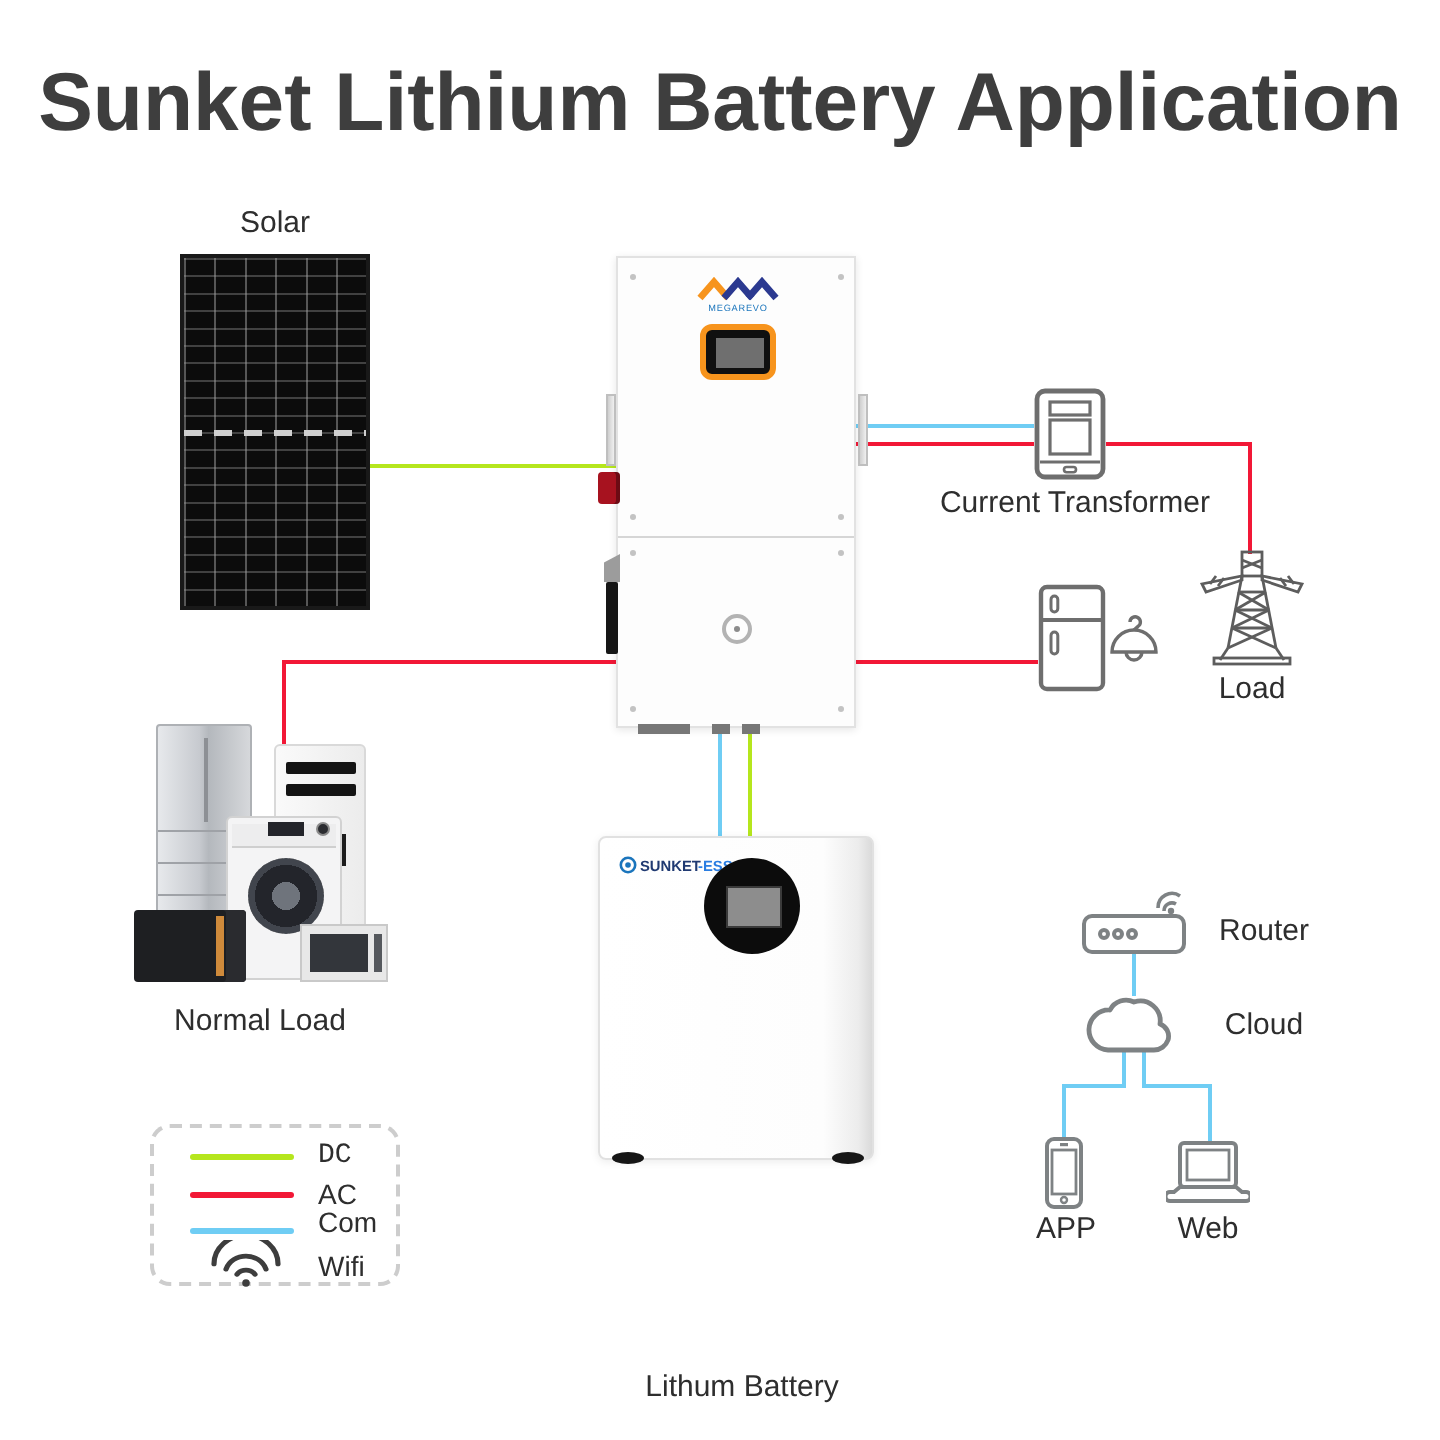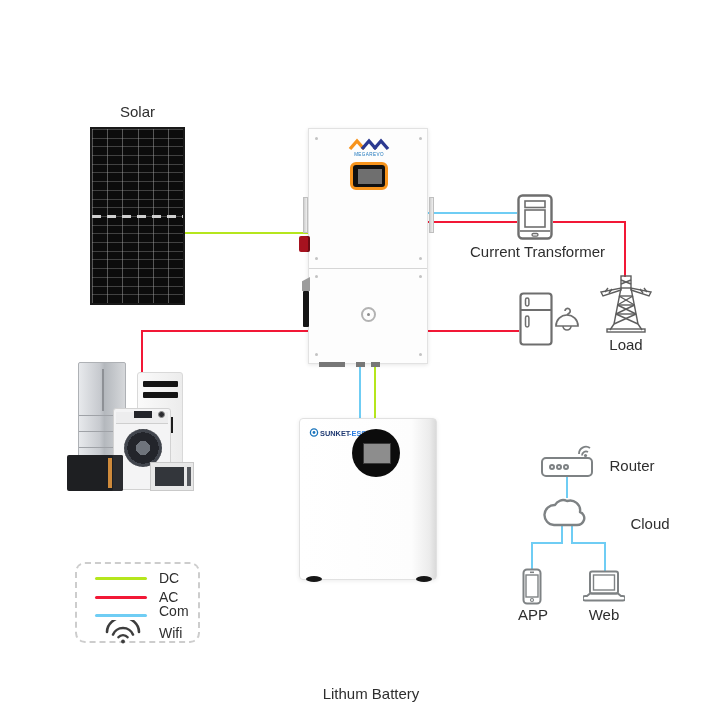--- a/index.html
+++ b/index.html
@@ -83,20 +83,21 @@
   .leg-text{font-size:14px;color:#2e2e2e;}
   
   .oln{stroke:#6e6e6e;fill:none;}
   .oln2{stroke:#7e8284;fill:none;}
 </style>
 </head>
 <body>
 
 <div id="stage">
 
+  <div class="abs title">Sunket Lithium Battery Application</div>
 
   <svg id="wires" class="abs" width="720" height="720" viewBox="0 0 720 720">
 
     <polyline class="w stroke-dc" points="185,233 308,233"></polyline>
     <polyline class="w stroke-dc" points="375,364 375,444"></polyline>
 
     <polyline class="w stroke-ac" points="308,331 142,331 142,372"></polyline>
     <polyline class="w stroke-ac" points="428,331 519,331"></polyline>
     <polyline class="w stroke-ac" points="428,222 517,222"></polyline>
     <polyline class="w stroke-ac" points="553,222 625,222 625,277"></polyline>
@@ -216,34 +217,35 @@
       <div class="abs washer-door"></div>
     </div>
     <div class="abs micro1" style="left:7px;top:100px;">
       <div class="abs micro1-accent"></div>
     </div>
     <div class="abs micro2" style="left:90px;top:107px;">
       <div class="abs micro2-screen"></div>
       <div class="abs micro2-ctrl"></div>
     </div>
   </div>
+  <div class="abs lbl comp" style="left:55px;top:502px;width:150px;">Normal Load</div>
 
   <div class="abs legend comp">
     <div class="abs leg-line bg-dc" style="top:13px;"></div>
     <div class="abs leg-line bg-ac" style="top:32px;"></div>
     <div class="abs leg-line bg-com" style="top:50px;"></div>
     <svg class="abs" style="left:26px;top:56px;" width="40" height="24" viewBox="0 0 40 24">
       <g stroke="#3d3d3d" stroke-width="2.6" fill="none" stroke-linecap="round">
         <path d="M4,10 a16,16 0 0 1 32,0" transform="translate(0,3) scale(1,0.9)"></path>
         <path d="M10,14 a10.5,10.5 0 0 1 20,0" transform="translate(0,2) scale(1,0.9)"></path>
         <path d="M15.5,18 a5.5,5.5 0 0 1 9,0" transform="translate(0,1) scale(1,0.9)"></path>
       </g>
       <circle cx="20" cy="21.5" r="1.9" fill="#3d3d3d"></circle>
     </svg>
-    <div class="abs leg-text" style="left:82px;top:6px;">DC</div>
+    <div class="abs leg-text" style="left:82px;top:6px;font-family:Liberation Mono, monospace;">DC</div>
     <div class="abs leg-text" style="left:82px;top:25px;">AC</div>
     <div class="abs leg-text" style="left:82px;top:39px;">Com</div>
     <div class="abs leg-text" style="left:82px;top:61px;">Wifi</div>
   </div>
 
   <div class="abs battery comp">
     <svg class="abs" style="left:9px;top:8px;" width="70" height="11" viewBox="0 0 70 11">
       <circle cx="5" cy="5.5" r="3.6" fill="none" stroke="#1b75bc" stroke-width="1.3"></circle>
       <circle cx="5" cy="5.5" r="1.4" fill="#1b75bc"></circle>
       <text x="11" y="8.6" font-size="7.4" font-weight="bold" fill="#203a72" font-family="Liberation Sans, sans-serif">SUNKET</text>
@@ -266,21 +268,21 @@
       <path d="M39,12 a7,7 0 0 1 11,-6" stroke-width="1.8"></path>
       <path d="M42,13.5 a4,4 0 0 1 6,-3.5" stroke-width="1.8"></path>
     </g>
     <circle cx="45.5" cy="13.5" r="1.6" fill="#7e8284"></circle>
   </svg>
   <div class="abs lbl-left comp" style="left:602px;top:457px;width:60px;">Router</div>
 
   <svg class="abs comp" style="left:541px;top:495px;" width="56" height="34" viewBox="0 0 56 34">
     <path class="oln2" stroke-width="2.4" stroke-linejoin="round" fill="#ffffff" d="M13,30 h23 a7.5,7.5 0 0 0 7,-5 a6.5,6.5 0 0 0 -4,-8 a10,10 0 0 0 -13,-11 a9,9 0 0 0 -12,4 a9,9 0 0 0 -1,20 z"></path>
   </svg>
-  <div class="abs lbl-left comp" style="left:620px;top:504px;width:60px;margin-top:11px;">Cloud</div>
+  <div class="abs lbl-left comp" style="left:602px;top:504px;width:60px;">Cloud</div>
 
   <svg class="abs comp" style="left:522px;top:568px;" width="20" height="37" viewBox="0 0 20 37">
     <rect class="oln2" x="1.5" y="1.5" width="17" height="34" rx="3.5" stroke-width="2" fill="#ffffff"></rect>
     <rect class="oln2" x="4" y="7" width="12" height="22" stroke-width="1.4"></rect>
     <line class="oln2" x1="8" y1="4.3" x2="12" y2="4.3" stroke-width="1.6"></line>
     <circle class="oln2" cx="10" cy="32" r="1.5" stroke-width="1.2"></circle>
   </svg>
   <div class="abs lbl comp" style="left:508px;top:606px;width:50px;">APP</div>
 
   <svg class="abs comp" style="left:583px;top:570px;" width="42" height="34" viewBox="0 0 42 34">

